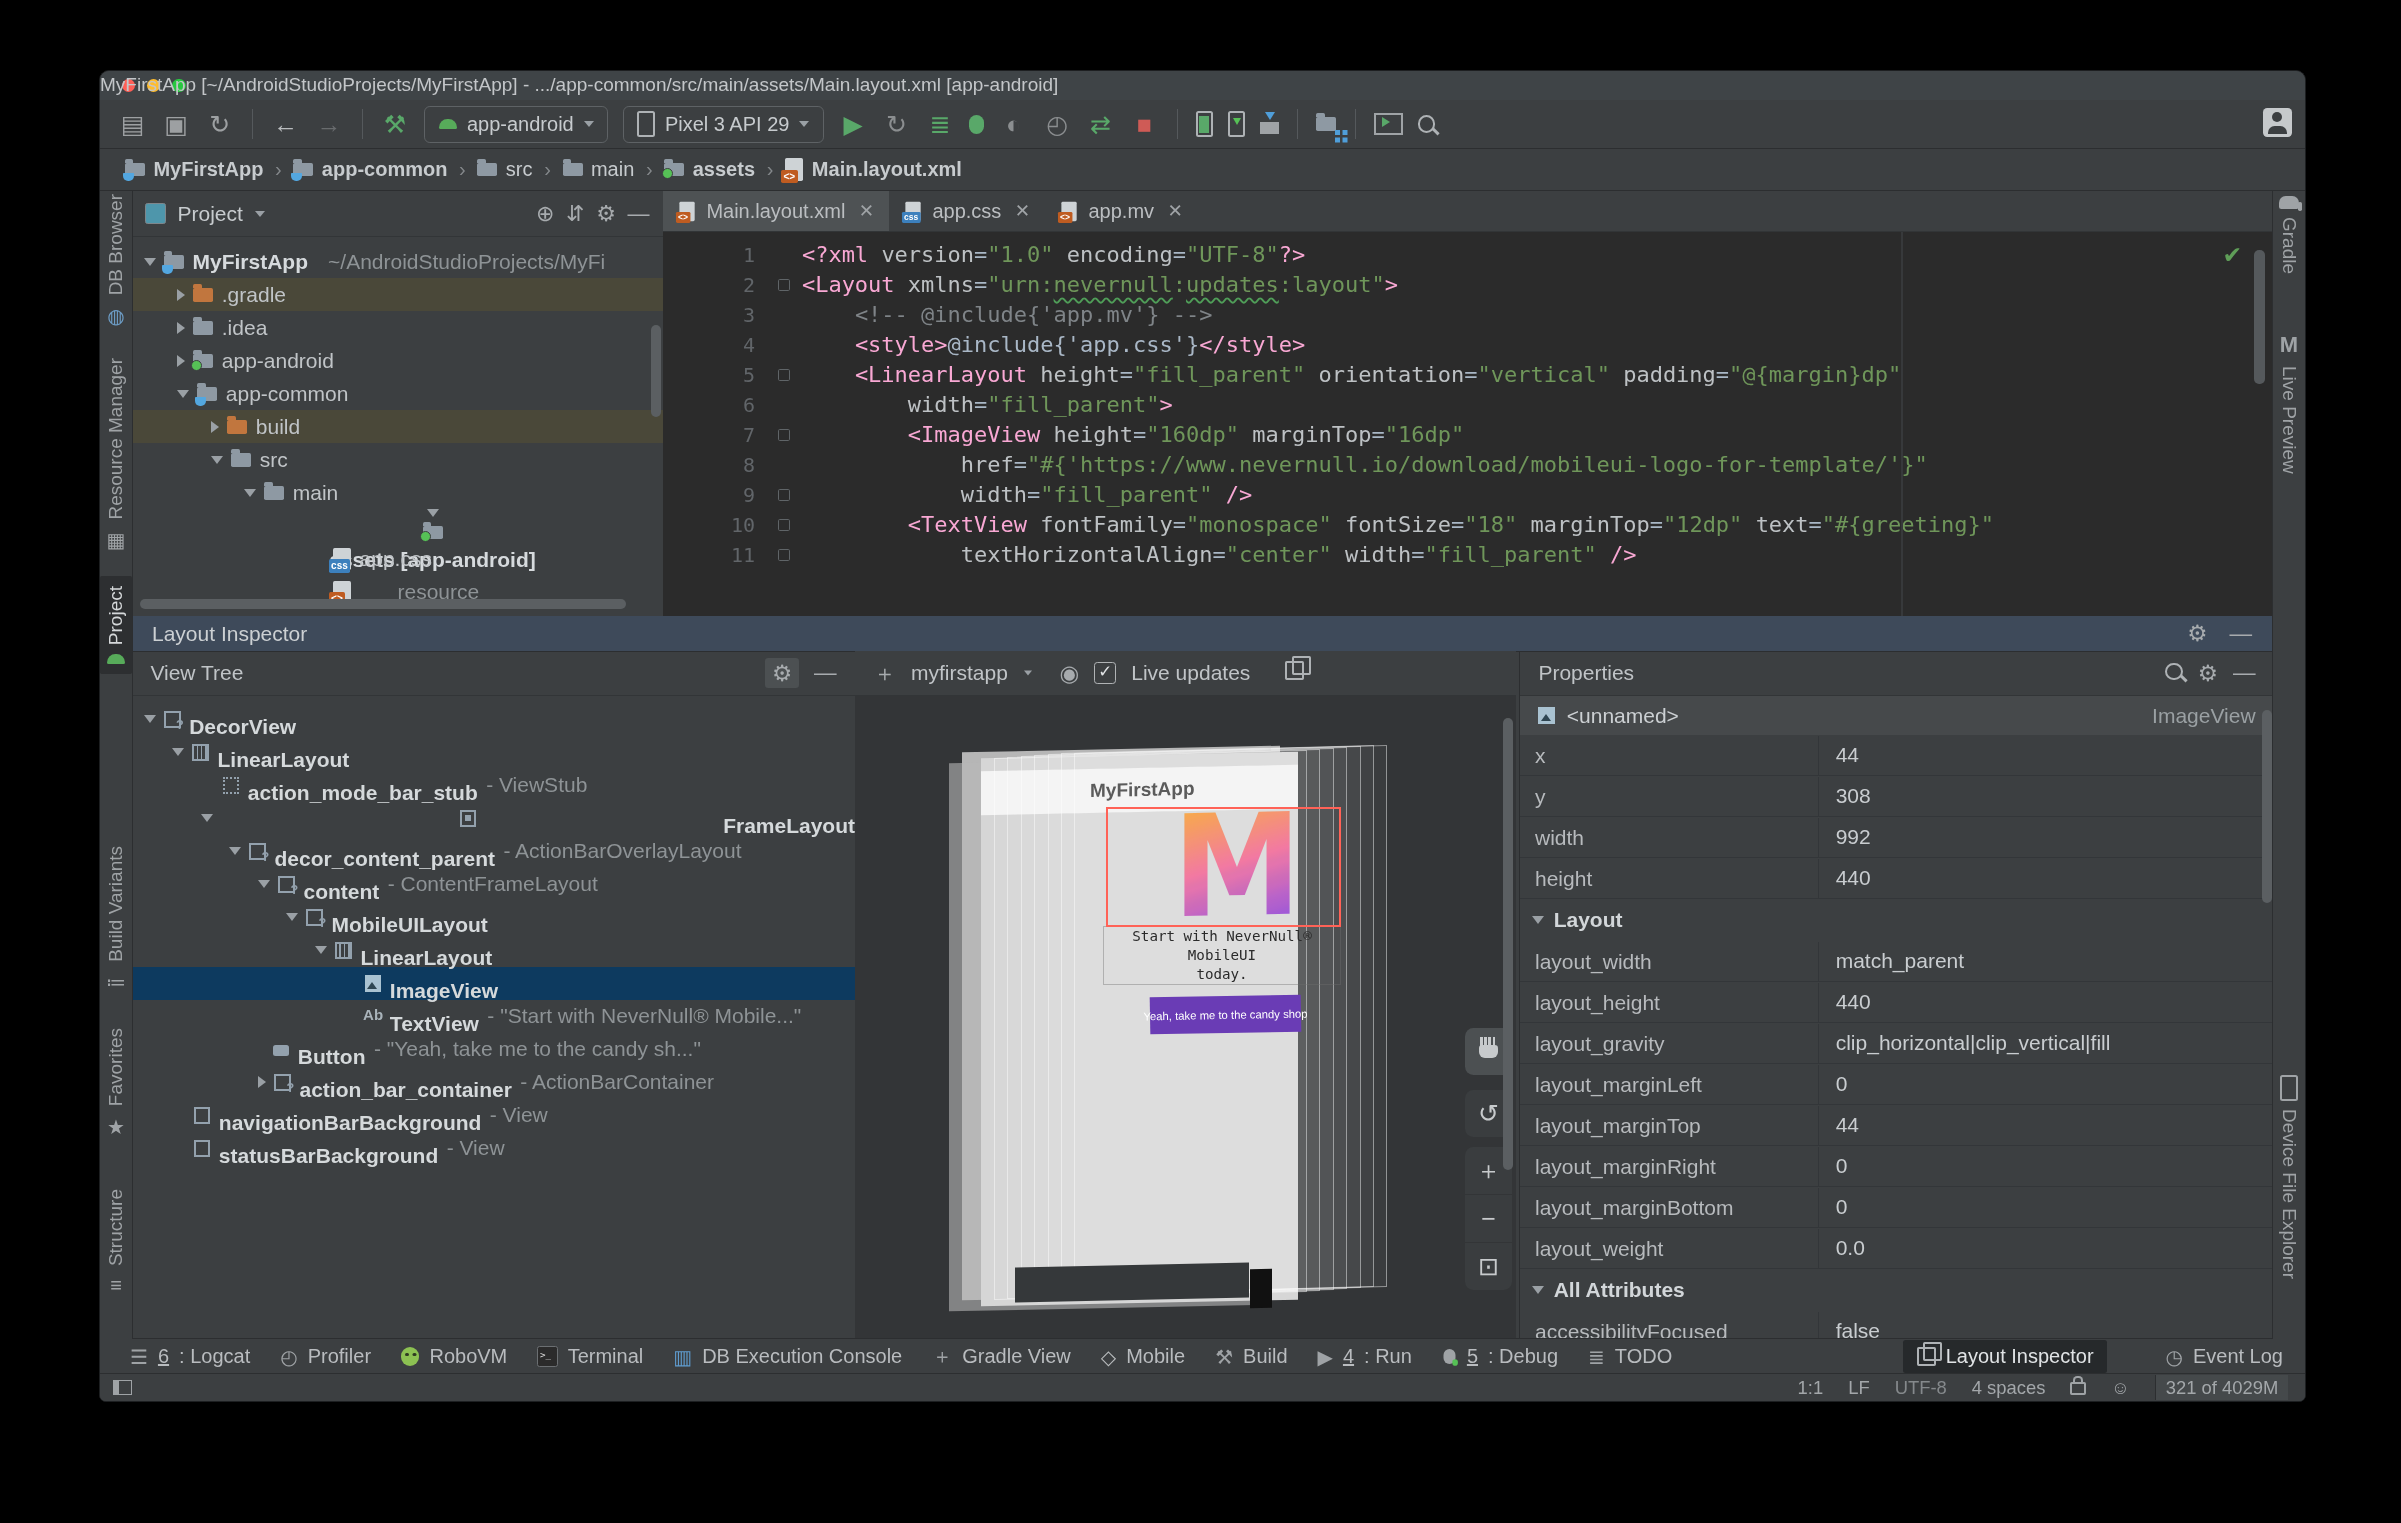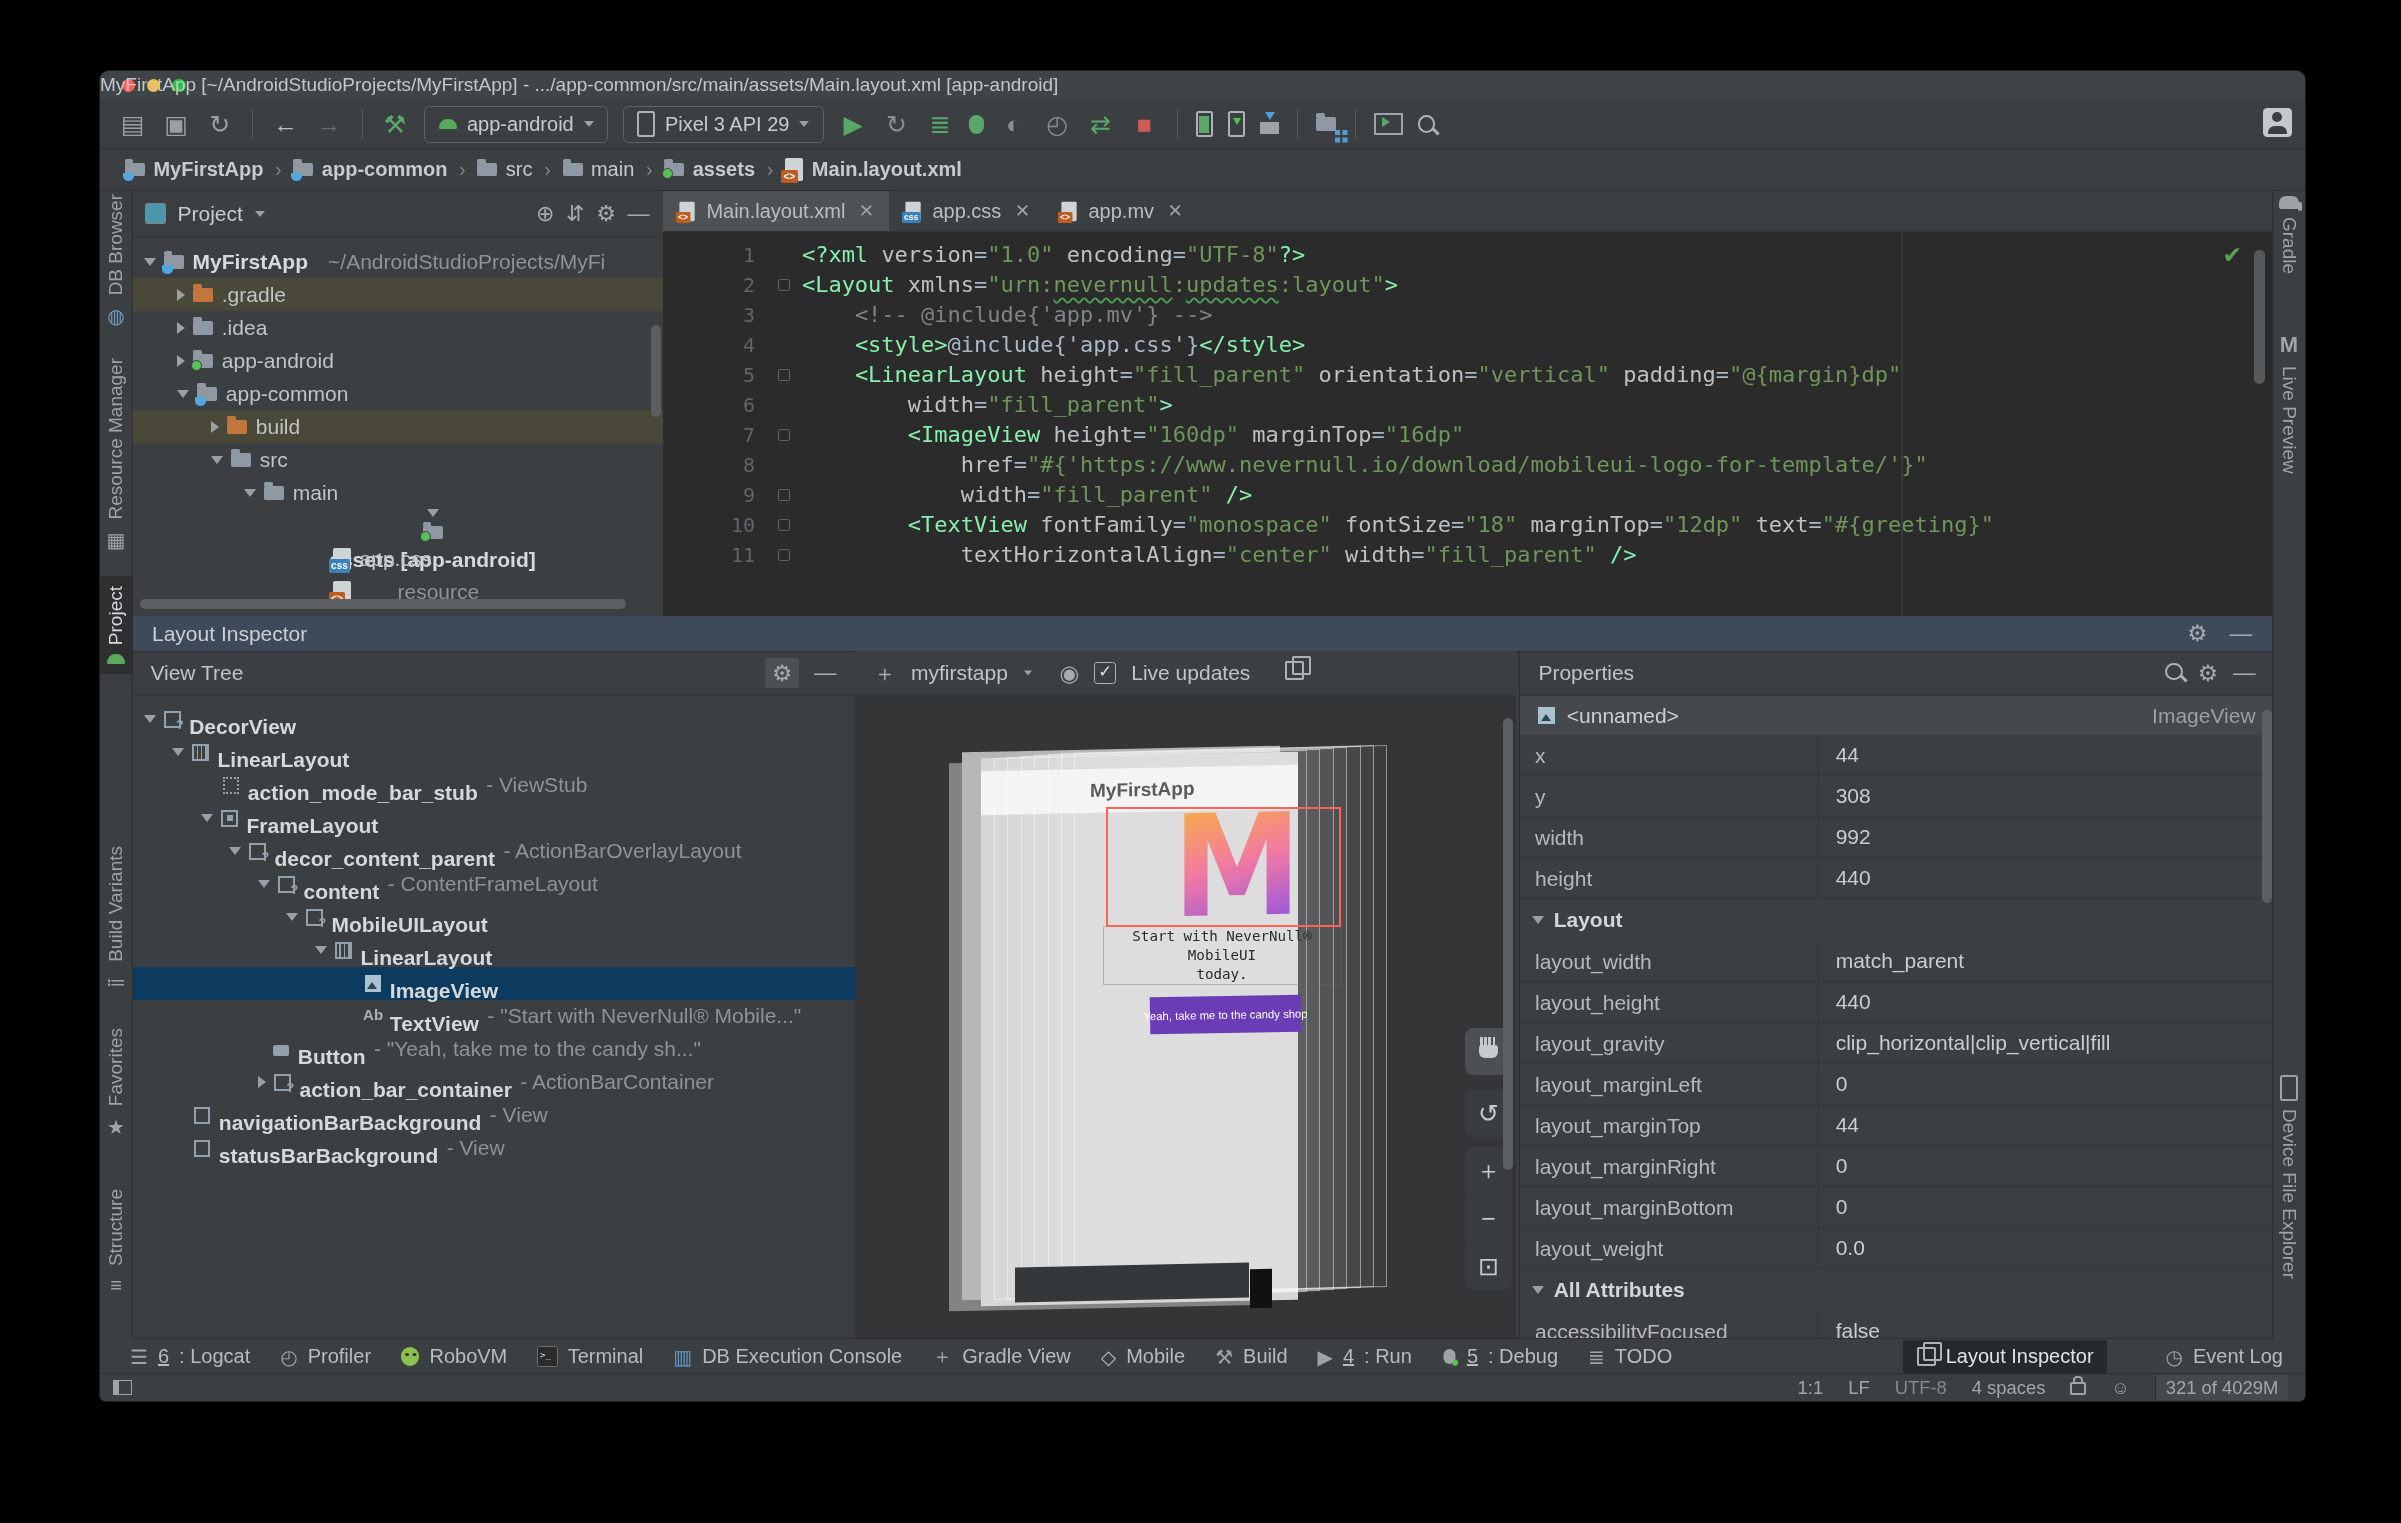--- a/index.html
+++ b/index.html
@@ -93,21 +93,21 @@
   .tab{display:flex;align-items:center;gap:10px;height:40px;padding:0 15px;font-size:20px;color:#bbbec1;}
   .tab.active{background:#4e5254;}
   .tab .x{color:#9fa3a6;font-size:18.4px;margin-left:3.3px;}
   .code{position:relative;padding-top:8.4px;}
   .marginline{position:absolute;left:1238px;top:0;bottom:-377px;width:1.7px;background:#37393b;}
   .cline{display:flex;height:30px;line-height:30px;font-family:"DejaVu Sans Mono",monospace;font-size:22px;}
   .lnum{width:92px;text-align:right;padding-right:18.4px;color:#616569;font-size:20px;flex:none;}
   .fold{width:28.5px;flex:none;position:relative;}
   .fold.m::after{content:"";position:absolute;left:5px;top:8.4px;width:10px;height:10px;border:1.7px solid #5f6467;border-radius:1.7px;}
   .toks{white-space:pre;}
-  .tk-y{color:#86efac;} .tk-a{color:#bdc1c4;} .tk-p{color:#a9b7c6;} .tk-c{color:#7f8488;}
+  .tk-y{color:#f9a8d4;} .tk-a{color:#bdc1c4;} .tk-p{color:#a9b7c6;} .tk-c{color:#7f8488;}
   .tk-s{color:#6f965a;}
   .tk-e{color:#6f965a;text-decoration:underline wavy #4f9e58;text-underline-offset:5px;text-decoration-thickness:1.7px;}
   .tk-l{color:#6f965a;text-decoration-color:#8ea0b5;}
   .echeck{position:absolute;right:30px;top:50px;color:#5f9e58;font-size:23.4px;}
   .escroll{position:absolute;right:6.7px;top:59px;width:11px;height:134px;border-radius:5px;background:#55595c;}
   
   .inspector{position:absolute;left:32px;top:545px;width:2140px;height:723px;background:#3c3f41;}
   .insphead{height:35px;background:#3e4a5a;display:flex;align-items:center;padding:0 20px;color:#ccd0d3;font-size:21px;border-bottom:0.8px solid #2c2e30;}
   .insphead .sp{flex:1;}
   .subhead{height:44px;display:flex;align-items:center;gap:15px;padding:0 18.4px;border-bottom:0.8px solid #323537;color:#c0c4c7;font-size:21px;}
@@ -480,21 +480,21 @@
               <span class="arr d"></span>
               <span class="vt lin"></span>
               <span class="nm">LinearLayout</span>
             </div>
             <div class="vrow" style="padding-left: 69px;">
               <span class="arr sp"></span>
               <span class="vt stub"></span>
               <span class="nm">action_mode_bar_stub</span>
               <span class="ty"> - ViewStub</span>
             </div>
-            <div class="vrow" style="padding-left: 69px;">
+            <div class="vrow" style="padding-left: 69px; justify-content: space-between;">
               <span class="arr d"></span>
               <span class="vt frame"></span>
               <span class="nm">FrameLayout</span>
             </div>
             <div class="vrow" style="padding-left: 97px;">
               <span class="arr d"></span>
               <span class="vt q"></span>
               <span class="nm">decor_content_parent</span>
               <span class="ty"> - ActionBarOverlayLayout</span>
             </div>

